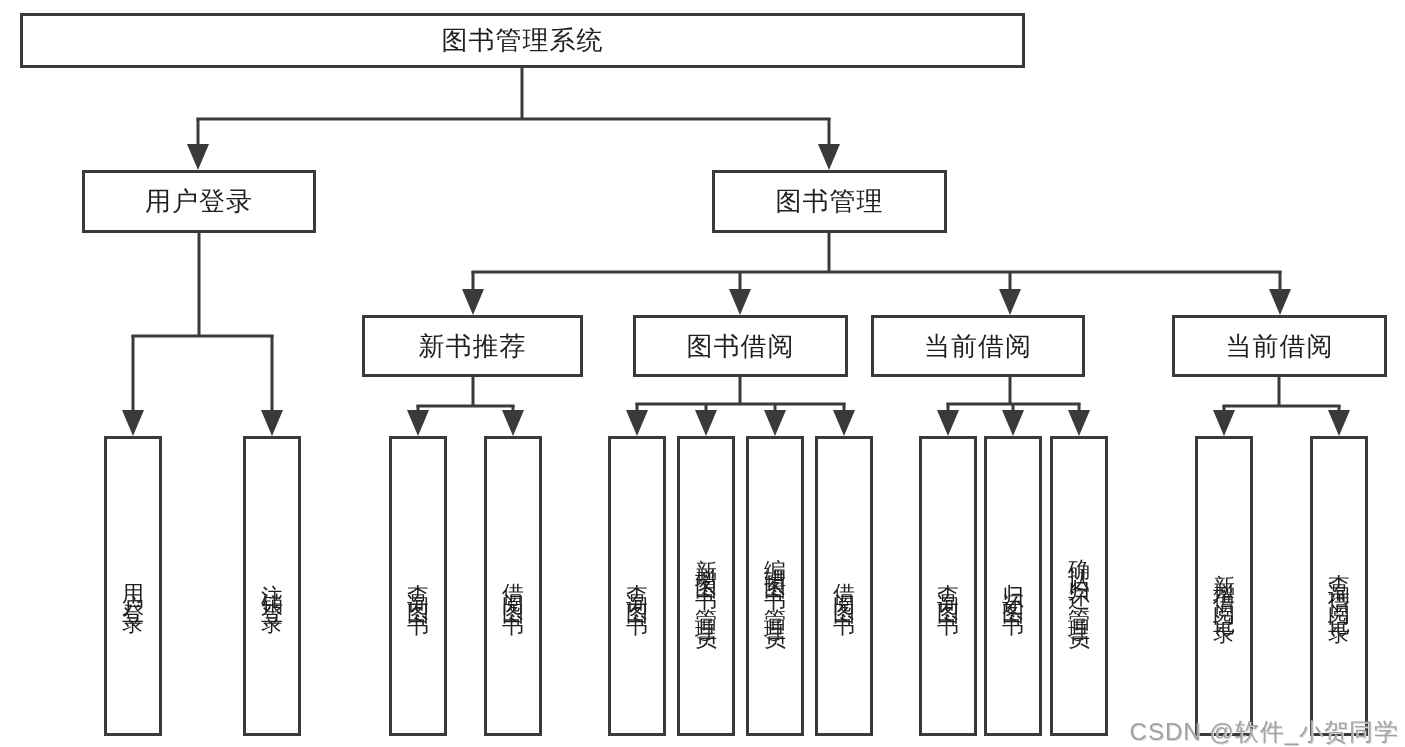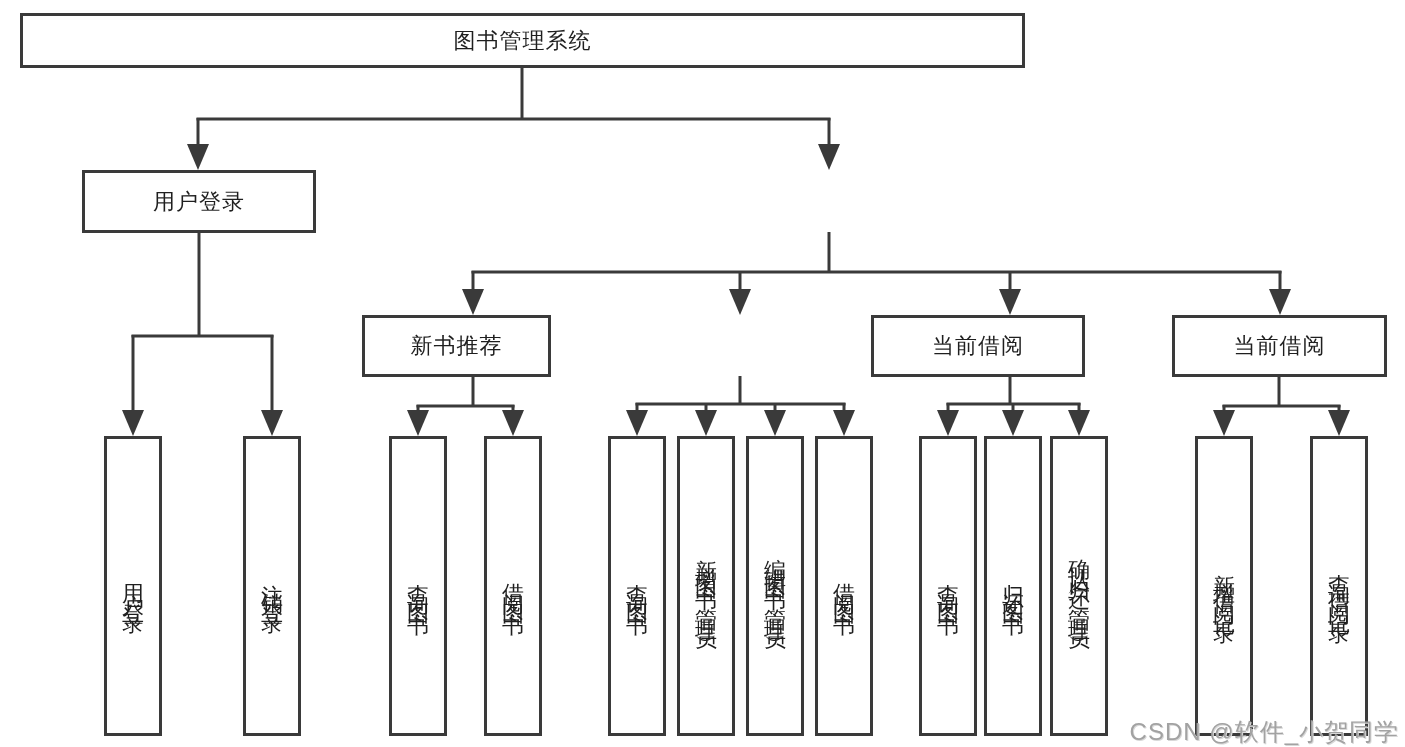--- a/index.html
+++ b/index.html
@@ -20,36 +20,36 @@
   }
   .box {
     position: absolute;
     box-sizing: border-box;
     border: 3px solid #3a3a3a;
     background: #ffffff;
     display: flex;
     align-items: center;
     justify-content: center;
   }
-  .box.h { font-size: 22px; letter-spacing: 1px; }
+  .box.h { font-size: 26px; letter-spacing: 1px; }
   .box.v { font-size: 22px; }
   .vtext {
     writing-mode: vertical-rl;
     text-orientation: mixed;
     letter-spacing: 10px;
     line-height: 1;
     white-space: nowrap;
   }
   
   #n-root          { left: 20px;   top: 13px;  width: 1005px; height: 55px; }
   
   #n-user-login    { left: 82px;   top: 170px; width: 234px;  height: 63px; }
   #n-book-mgmt     { left: 712px;  top: 170px; width: 235px;  height: 63px; }
   
-  #n-new-books     { left: 362px;  top: 315px; width: 189px;  height: 62px; font-family: Liberation Mono, monospace; }
+  #n-new-books     { left: 362px;  top: 315px; width: 221px;  height: 62px; font-family: Liberation Mono, monospace; }
   #n-book-borrow   { left: 633px;  top: 315px; width: 215px;  height: 62px; }
   #n-current-borrow{ left: 871px;  top: 315px; width: 214px;  height: 62px; }
   #n-borrow-records{ left: 1172px; top: 315px; width: 215px;  height: 62px; }
   
   .leaf { top: 436px; width: 58px; height: 300px; }
   #l-user-login     { left: 104px; }
   #l-logout         { left: 243px; }
   #l-query-books-1  { left: 389px; }
   #l-borrow-books-1 { left: 484px; }
   #l-query-books-2  { left: 608px; }
@@ -149,24 +149,30 @@
     </g>
   </svg>
 
   <div class="box h" id="n-root">
     <span>图书管理系统</span>
   </div>
 
   <div class="box h" id="n-user-login">
     <span>用户登录</span>
   </div>
+  <div class="box h" id="n-book-mgmt">
+    <span>图书管理</span>
+  </div>
 
   <div class="box h" id="n-new-books">
     <span>新书推荐</span>
   </div>
+  <div class="box h" id="n-book-borrow">
+    <span>图书借阅</span>
+  </div>
   <div class="box h" id="n-current-borrow">
     <span>当前借阅</span>
   </div>
   <div class="box h" id="n-borrow-records">
     <span>当前借阅</span>
   </div>
 
   <div class="box v leaf" id="l-user-login">
     <span class="vtext">用户登录</span>
   </div>

